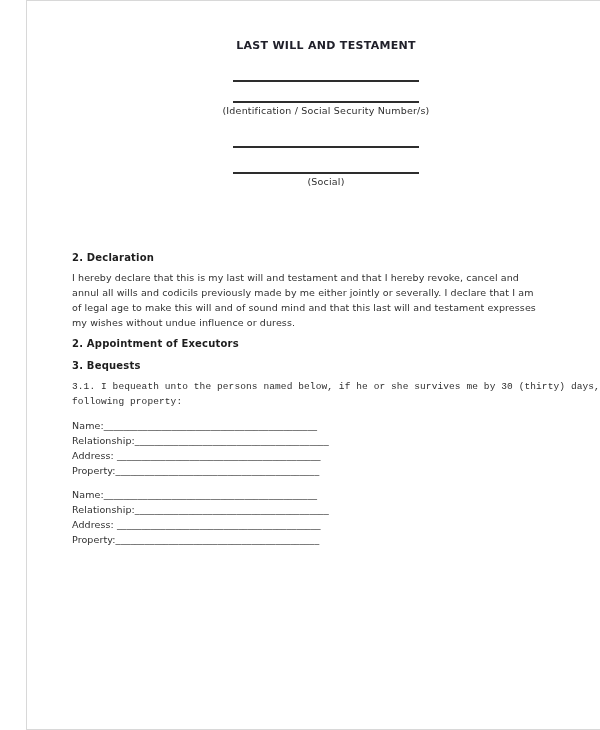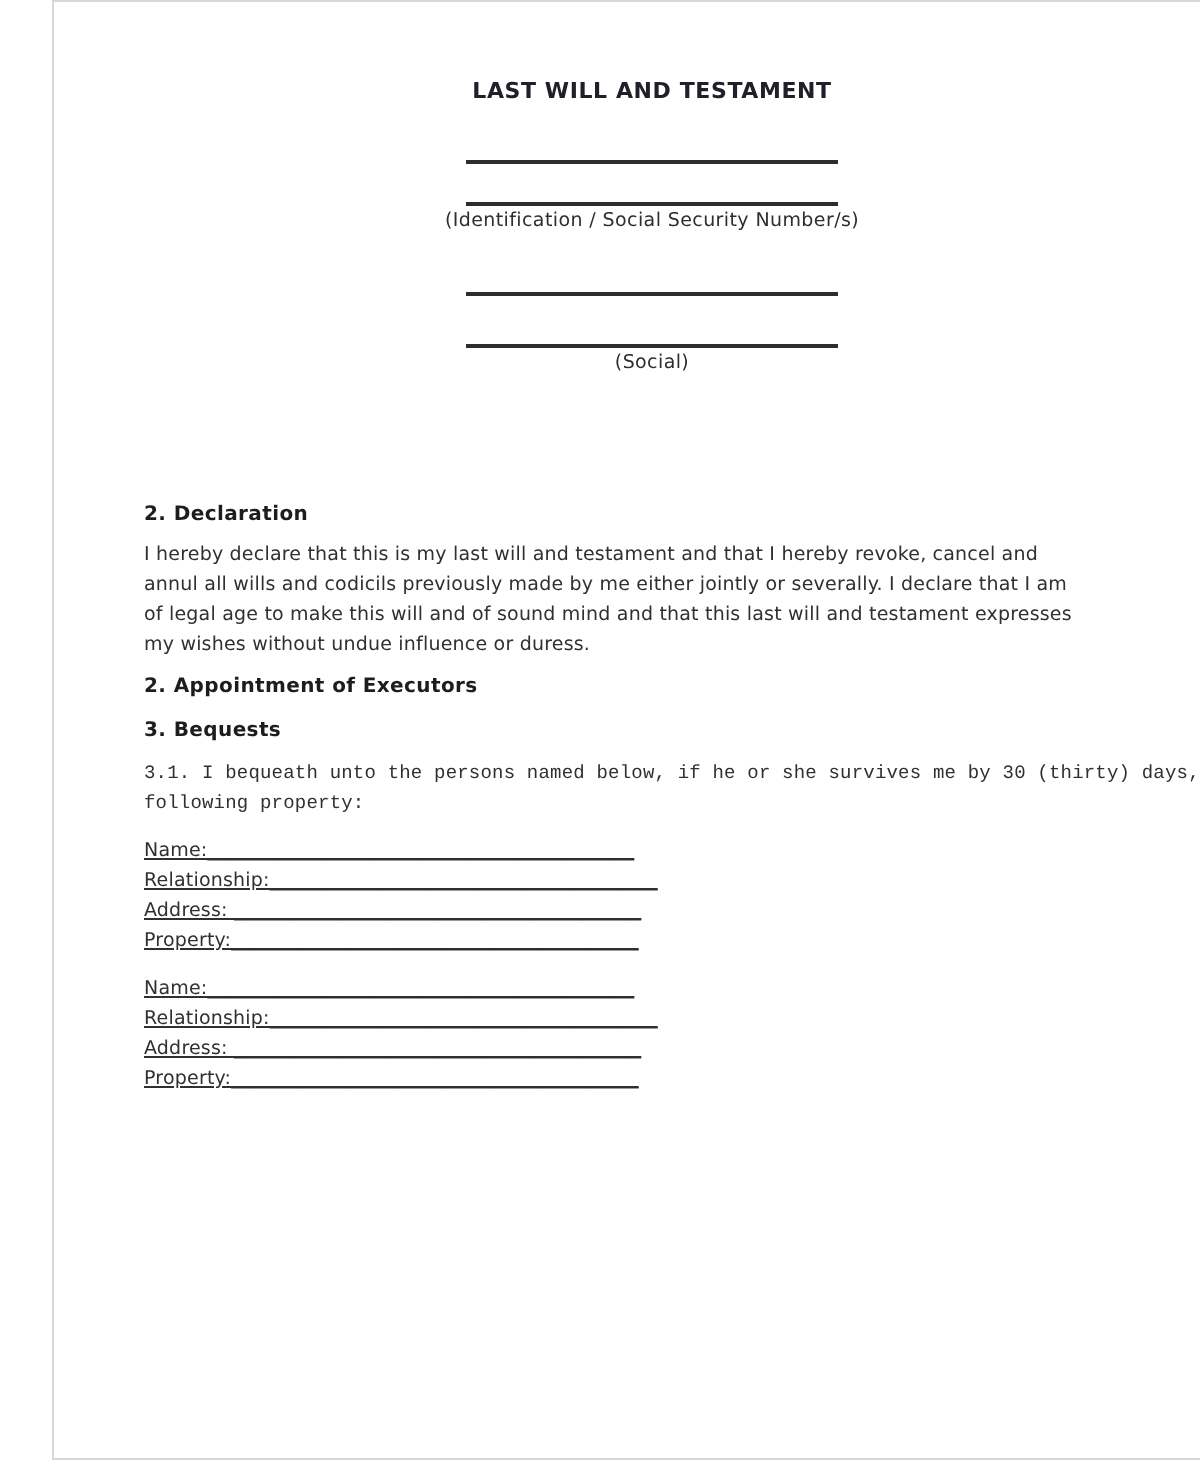--- a/index.html
+++ b/index.html
@@ -45,21 +45,21 @@
     font-size:9.5px; color:#303030; line-height:15px;
     white-space:pre; letter-spacing:0.1px;
   }
   .p-declaration { margin-top:5px; }
   .p-2-1 { margin-top:12px; }
   .p-3-1 { margin-top:6px;font-family:Liberation Mono, monospace; }
   .p-3-2 { margin-top:10px; }
   .beneficiary-block { margin-top:9px; }
   .beneficiary-row {
     font-size:9.5px; color:#303030; line-height:15px;
-    white-space:pre; letter-spacing:0.1px;text-decoration:underline;
+    white-space:pre; letter-spacing:0.1px;
   }
 </style>
 </head>
 <body>
 
 <div class="page">
 
   <div class="doc-header">
     <div class="doc-title">LAST WILL AND TESTAMENT</div>
 

